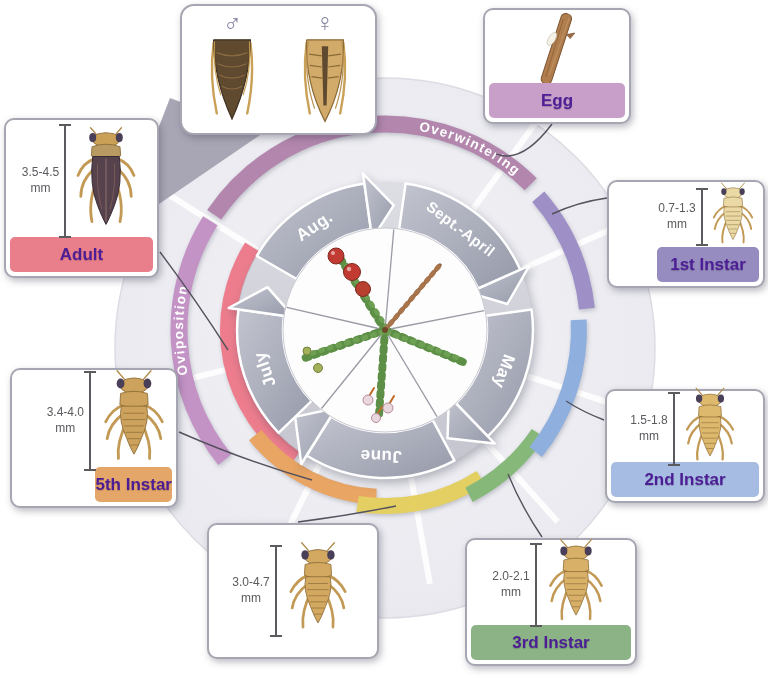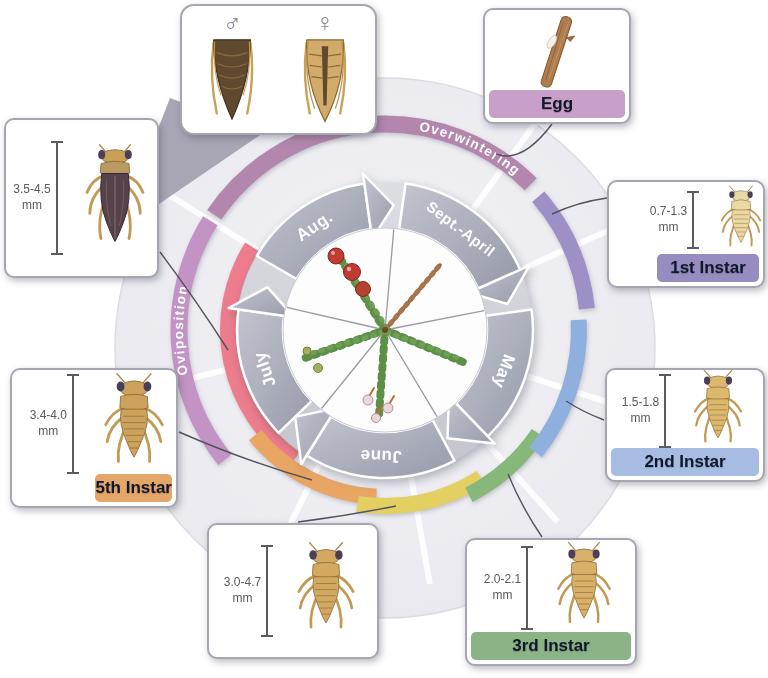--- a/index.html
+++ b/index.html
@@ -4,36 +4,36 @@
 <style>
   html,body{margin:0;padding:0;background:#fff;}
   .canvas{position:relative;width:768px;height:678px;background:#fff;overflow:hidden;
           font-family:"Liberation Sans",sans-serif;}
   .layer{position:absolute;left:0;top:0;}
 
   
   .stage-box{position:absolute;background:#fff;border:2px solid #a6a6b2;border-radius:10px;
              box-shadow:2px 3px 7px rgba(60,60,80,.35);display:flex;flex-direction:column;
              align-items:stretch;padding:4px;box-sizing:border-box;}
-  .box-body{flex:1;display:flex;align-items:center;justify-content:center;gap:22px;min-height:0;}
+  .box-body{flex:1;display:flex;align-items:center;justify-content:center;gap:5px;min-height:0;}
   .m-col{display:flex;align-items:center;gap:5px;}
   .m-text{font-size:12px;color:#5a5a5f;text-align:center;line-height:1.3;white-space:nowrap;}
   .m-bar{width:2px;background:#5a5a5f;position:relative;flex:none;}
   .m-bar::before,.m-bar::after{content:"";position:absolute;left:-5px;width:12px;height:2px;background:#5a5a5f;}
   .m-bar::before{top:0}
   .m-bar::after{bottom:0}
-  .stage-label{height:28px;flex:none;border-radius:5px;display:flex;align-items:center;justify-content:center;
-               color:#0f172a;font-weight:bold;font-size:17px;text-shadow:0 1px 1px rgba(0,0,0,.18);}
+  .stage-label{height:35px;flex:none;border-radius:5px;display:flex;align-items:center;justify-content:center;
+               color:#4c1d95;font-weight:bold;font-size:17px;text-shadow:0 1px 1px rgba(0,0,0,.18);}
   .lbl-egg{background:#c79fc9}.lbl-i1{background:#968cc0}.lbl-i2{background:#a6bce2}
   .lbl-i3{background:#8bb386}.lbl-i4{background:#dfc75f}.lbl-i5{background:#e5a66a}
   .lbl-adult{background:#ea7f8c}
   #box-mf{left:180px;top:4px;width:197px;height:131px;border-radius:14px;}
   #box-egg{left:483px;top:8px;width:148px;height:116px;}
   #box-i1{left:607px;top:180px;width:158px;height:108px;padding-left:48px;}
-  #box-i2{left:605px;top:368px;width:160px;height:114px;}
+  #box-i2{left:605px;top:389px;width:160px;height:114px;}
   #box-i3{left:465px;top:538px;width:172px;height:128px;}
   #box-i4{left:207px;top:523px;width:172px;height:136px;}
   #box-i5{left:10px;top:368px;width:168px;height:140px;align-items:flex-end;}
   #box-adult{left:4px;top:118px;width:155px;height:160px;}
   .mf-row{flex:1;display:flex;align-items:stretch;justify-content:space-around;}
   .mf-fig{display:flex;flex-direction:column;align-items:center;justify-content:flex-start;}
   .sex-glyph{font-size:25px;font-weight:bold;color:#80809c;line-height:1;}
   .bug{flex:none;}
   svg text{font-family:"Liberation Sans",sans-serif;}
   .month-label{fill:#fff;font-weight:bold;letter-spacing:.5px;}
@@ -374,15 +374,16 @@
     <div class="box-body">
       <div class="m-col">
         <div class="m-text"><span>3.5-4.5</span><br>
           <span>mm</span></div>
         <div class="m-bar" style="height:114px"></div>
       </div>
       <svg class="bug" width="70" height="122">
           <use href="#adultbug"></use>
         </svg>
     </div>
+    <div class="stage-label lbl-adult">Adult</div>
   </div>
 
 </div>
 
 </body></html>

